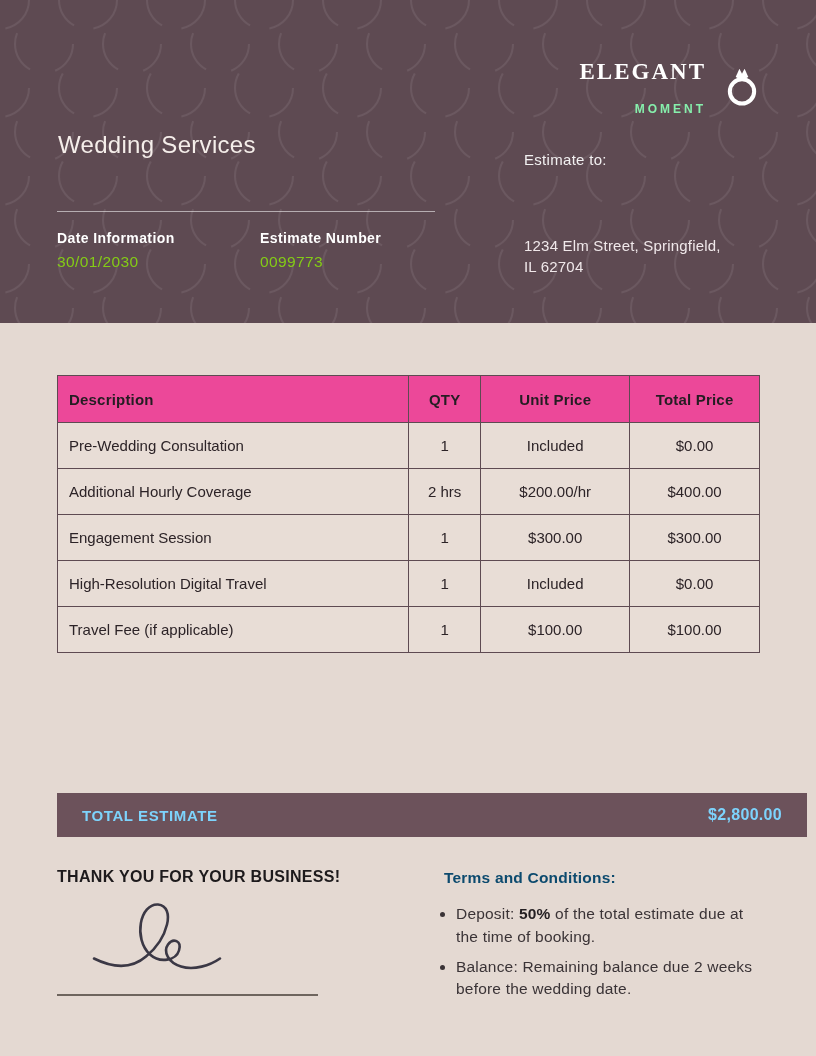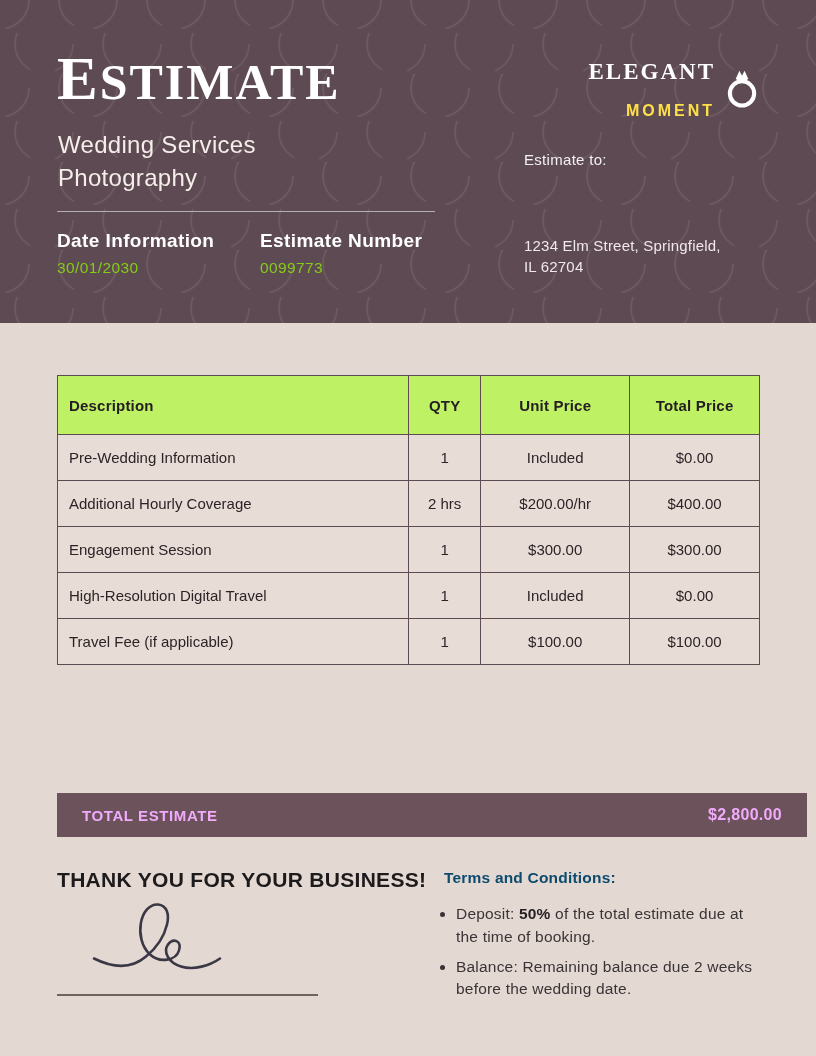--- a/index.html
+++ b/index.html
@@ -17,53 +17,53 @@
     position:absolute;left:57px;top:48px;margin:0;
     font-family:"Liberation Serif","DejaVu Serif",serif;
     font-size:50px;font-weight:700;color:#ffffff;letter-spacing:2px;line-height:1;
   }
   .doc-title::first-letter{font-size:1.22em;}
   .doc-subtitle{
     position:absolute;left:58px;top:128px;margin:0;
     font-size:24px;font-weight:400;color:#f5eeea;line-height:1.38;letter-spacing:.3px;
   }
   .header-divider{position:absolute;left:57px;top:211px;width:378px;height:1px;background:rgba(255,255,255,.55);}
-  .meta-label{font-weight:700;font-size:19px;color:#ffffff;letter-spacing:.4px;margin-bottom:7px;}
+  .meta-label{font-weight:700;font-size:14px;color:#ffffff;letter-spacing:.4px;margin-bottom:7px;}
   .meta-value{font-weight:400;font-size:15.5px;color:#84cc16;letter-spacing:.4px;}
   .meta-date{position:absolute;left:57px;top:230px;}
   .meta-number{position:absolute;left:260px;top:230px;}
   .estimate-to-label{position:absolute;left:524px;top:151px;font-size:15px;color:rgba(255,255,255,.92);letter-spacing:.3px;}
   .client-names{position:absolute;left:524px;top:182px;font-size:17px;font-weight:700;color:#ffffff;line-height:1.32;letter-spacing:.3px;}
   .client-address{position:absolute;left:524px;top:236px;font-size:15px;color:#f0e8ea;line-height:1.38;letter-spacing:.2px;}
-  .logo{position:absolute;right:56px;top:60px;display:flex;align-items:center;gap:9px;justify-content:flex-end;}
+  .logo{position:absolute;right:56px;top:60px;display:flex;align-items:center;gap:18px;justify-content:flex-end;}
   .logo-text{display:flex;flex-direction:column;align-items:flex-end;}
   .logo-name{font-family:"Liberation Serif","DejaVu Serif",serif;font-size:23px;font-weight:700;color:#ffffff;letter-spacing:2px;line-height:1;}
-  .logo-sub{font-size:16px;font-weight:600;color:#fde047;letter-spacing:3px;margin-top:20px;line-height:1;}
+  .logo-sub{font-size:12px;font-weight:600;color:#86efac;letter-spacing:3px;margin-top:20px;line-height:1;}
   
   .estimate-table{
     position:absolute;left:57px;top:375px;width:703px;
     border-collapse:collapse;table-layout:fixed;
     font-size:15px;color:#2c2327;
   }
   .estimate-table th,.estimate-table td{border:1.5px solid #5e4a52;}
   .estimate-table th{
-    background:#bef264;color:#241d22;font-weight:700;height:59px;
+    background:#ec4899;color:#241d22;font-weight:700;height:47px;
     letter-spacing:.2px;
   }
   .estimate-table td{background:#e8ddd6;height:46px;text-align:center;}
   .estimate-table th.col-desc,.estimate-table td.col-desc{text-align:left;padding-left:11px;}
   .total-row{
     position:absolute;left:57px;top:793px;width:750px;height:44px;
-    background:#6c525b;color:#f0abfc;display:flex;align-items:center;justify-content:space-between;
+    background:#6c525b;color:#7dd3fc;display:flex;align-items:center;justify-content:space-between;
     padding:0 25px;
   }
   .total-label{font-weight:700;font-size:15px;letter-spacing:.6px;}
   .total-value{font-weight:700;font-size:16px;letter-spacing:.3px;}
   
-  .thanks{position:absolute;left:57px;top:868px;font-size:21px;font-weight:700;color:#1d1a1c;letter-spacing:.3px;}
+  .thanks{position:absolute;left:57px;top:868px;font-size:16px;font-weight:700;color:#1d1a1c;letter-spacing:.3px;}
   .signature{position:absolute;left:88px;top:895px;}
   .signature-line{position:absolute;left:57px;top:994px;width:261px;height:2px;background:#6e655e;}
   .terms-heading{position:absolute;left:444px;top:869px;font-size:15.5px;font-weight:700;color:#0c4a6e;letter-spacing:.2px;}
   .terms-list{
     position:absolute;left:424px;top:903px;width:345px;margin:0;padding-left:32px;
     font-size:15.5px;color:#3a3336;line-height:1.47;letter-spacing:.2px;
   }
   .terms-list li{margin-bottom:7px;}
   .terms-list b{color:#241f22;}
 </style>
@@ -80,25 +80,23 @@
           <circle cx="0" cy="0" r="29" fill="none" stroke="#ffffff" stroke-opacity="0.08" stroke-width="2" stroke-dasharray="40 30 36 76"></circle>
           <circle cx="88" cy="0" r="29" fill="none" stroke="#ffffff" stroke-opacity="0.08" stroke-width="2" stroke-dasharray="26 34 48 74"></circle>
           <circle cx="0" cy="88" r="29" fill="none" stroke="#ffffff" stroke-opacity="0.08" stroke-width="2" stroke-dasharray="46 28 30 78"></circle>
           <circle cx="88" cy="88" r="29" fill="none" stroke="#ffffff" stroke-opacity="0.08" stroke-width="2" stroke-dasharray="30 32 44 76"></circle>
         </pattern>
       </defs>
       <rect x="0" y="0" width="816" height="323" fill="url(#circlePat)"></rect>
     </svg>
 
     <div class="content">
-      <h1 class="doc-title">ESTIMATE</h1>
 
       <p class="doc-subtitle">
         <span>Wedding Services</span><br>
-        <span>Photography</span>
       </p>
 
       <div class="header-divider"></div>
 
       <div class="meta-date">
         <div class="meta-label">Date Information</div>
         <div class="meta-value">30/01/2030</div>
       </div>
 
       <div class="meta-number">
@@ -140,21 +138,21 @@
     <thead>
       <tr>
         <th class="col-desc">Description</th>
         <th>QTY</th>
         <th>Unit Price</th>
         <th>Total Price</th>
       </tr>
     </thead>
     <tbody>
       <tr>
-        <td class="col-desc">Pre-Wedding Information</td>
+        <td class="col-desc">Pre-Wedding Consultation</td>
         <td>1</td>
         <td>Included</td>
         <td>$0.00</td>
       </tr>
       <tr>
         <td class="col-desc">Additional Hourly Coverage</td>
         <td>2 hrs</td>
         <td>$200.00/hr</td>
         <td>$400.00</td>
       </tr>

